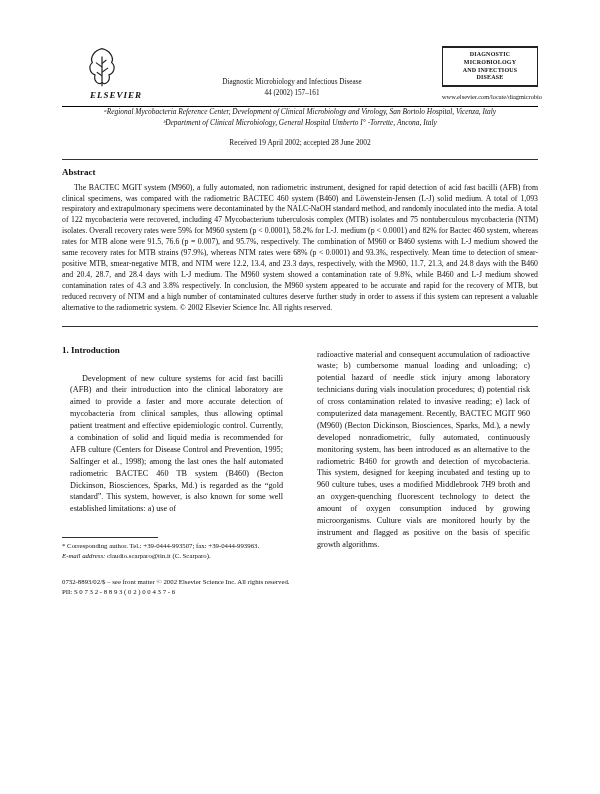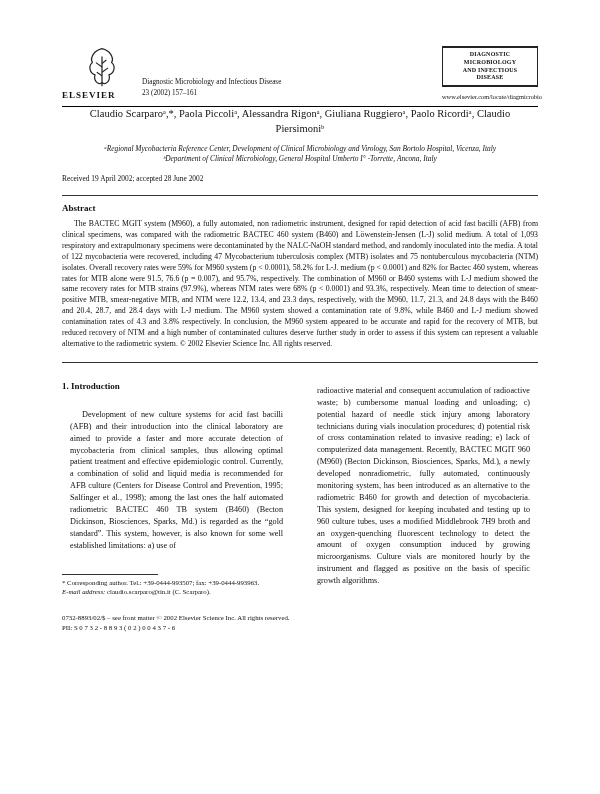--- a/index.html
+++ b/index.html
@@ -1,34 +1,34 @@
 <!DOCTYPE html>
 <html><head>
 <meta charset="utf-8">
 <style>
   html,body{margin:0;padding:0;background:#ffffff;}
   body{width:600px;height:794px;overflow:hidden;font-family:"Liberation Serif","DejaVu Serif",serif;color:#111;}
   .page{box-sizing:border-box;width:600px;height:794px;padding:46px 62px 26px 62px;}
 
   
   .header{display:flex;justify-content:space-between;align-items:flex-start;}
-  .logo-block{width:80px;text-align:left;}
+  .logo-block{width:80px;text-align:right;font-style:italic;}
   .logo-block svg{display:block;margin:0 auto;}
   .publisher{font-size:9px;font-weight:bold;letter-spacing:1px;margin-top:2px;}
-  .header-center{flex:1;font-size:7.2px;line-height:1.45;align-self:flex-end;padding-bottom:2px;}
+  .header-center{flex:1;text-align:center;font-size:7.2px;line-height:1.45;align-self:flex-end;padding-bottom:2px;}
   .header-right{width:96px;text-align:right;}
   .badge{border:1px solid #222;border-top:2px solid #222;border-bottom:2px solid #222;padding:3px 3px;font-size:6px;font-weight:bold;line-height:1.3;text-align:center;letter-spacing:.2px;}
   .journal-url{font-size:6.4px;margin-top:6px;white-space:nowrap;}
   .rule{border:none;border-top:1px solid #000;margin:6px 0 0 0;}
 
   
   h1.title{font-size:16px;font-weight:normal;text-align:center;line-height:1.35;margin:22px 6px 14px 6px;}
   .authors{font-size:10.5px;text-align:center;line-height:1.4;max-width:430px;margin:0 auto 7px auto;}
   .affiliation{font-size:7.4px;font-style:italic;text-align:center;line-height:1.45;}
-  .received{font-size:7.4px;margin-top:9px;}
+  .received{font-size:7.4px;text-align:center;margin-top:9px;}
 
   
   .thin-rule{border:none;border-top:1px solid #333;margin:12px 0 0 0;}
   .abstract h2{font-size:9px;margin:7px 0 6px 0;}
   .abstract p{font-size:7.8px;line-height:1.4;text-align:justify;text-indent:12px;margin:0;}
 
   
   .columns{display:flex;gap:18px;margin-top:14px;}
   .col{flex:1;display:flex;flex-direction:column;}
   .col h3{font-size:9px;margin:4px 0 10px 0;}
@@ -57,38 +57,37 @@
           <path d="M20 3 C11 5 6 13 9 19 C4 23 6 31 12 33 C10 40 16 45 20 42 C24 45 30 40 28 33 C34 31 36 23 31 19 C34 13 29 5 20 3 Z" fill="none" stroke="#222" stroke-width="1.4"></path>
           <path d="M20 12 L20 46" stroke="#222" stroke-width="1.4" fill="none"></path>
           <path d="M20 24 L13 19 M20 30 L27 25 M20 20 L25 16 M20 34 L14 30" stroke="#222" stroke-width="1.2" fill="none"></path>
         </svg>
       </span>
       <div class="publisher">ELSEVIER</div>
     </div>
 
     <div class="header-center">
       <div>Diagnostic Microbiology and Infectious Disease</div>
-      <div>23 (2002) 157–161</div>
+      <div>44 (2002) 157–161</div>
     </div>
 
     <div class="header-right">
       <div class="badge">
         <div>DIAGNOSTIC</div>
         <div>MICROBIOLOGY</div>
         <div>AND INFECTIOUS</div>
         <div>DISEASE</div>
       </div>
       <div class="journal-url">www.elsevier.com/locate/diagmicrobio</div>
     </div>
   </div>
 
   <hr class="rule">
 
 
-  <div class="authors">Claudio Scarparoᵃ,*, Paola Piccoliᵃ, Alessandra Rigonᵃ, Giuliana Ruggieroᵃ, Paolo Ricordiᵃ, Claudio Piersimoniᵇ</div>
 
   <div class="affiliation">ᵃRegional Mycobacteria Reference Center, Development of Clinical Microbiology and Virology, San Bortolo Hospital, Vicenza, Italy</div>
   <div class="affiliation">ᵇDepartment of Clinical Microbiology, General Hospital Umberto I° -Torrette, Ancona, Italy</div>
 
   <div class="received">Received 19 April 2002; accepted 28 June 2002</div>
 
   <hr class="thin-rule">
 
   <section class="abstract">
     <h2>Abstract</h2>

